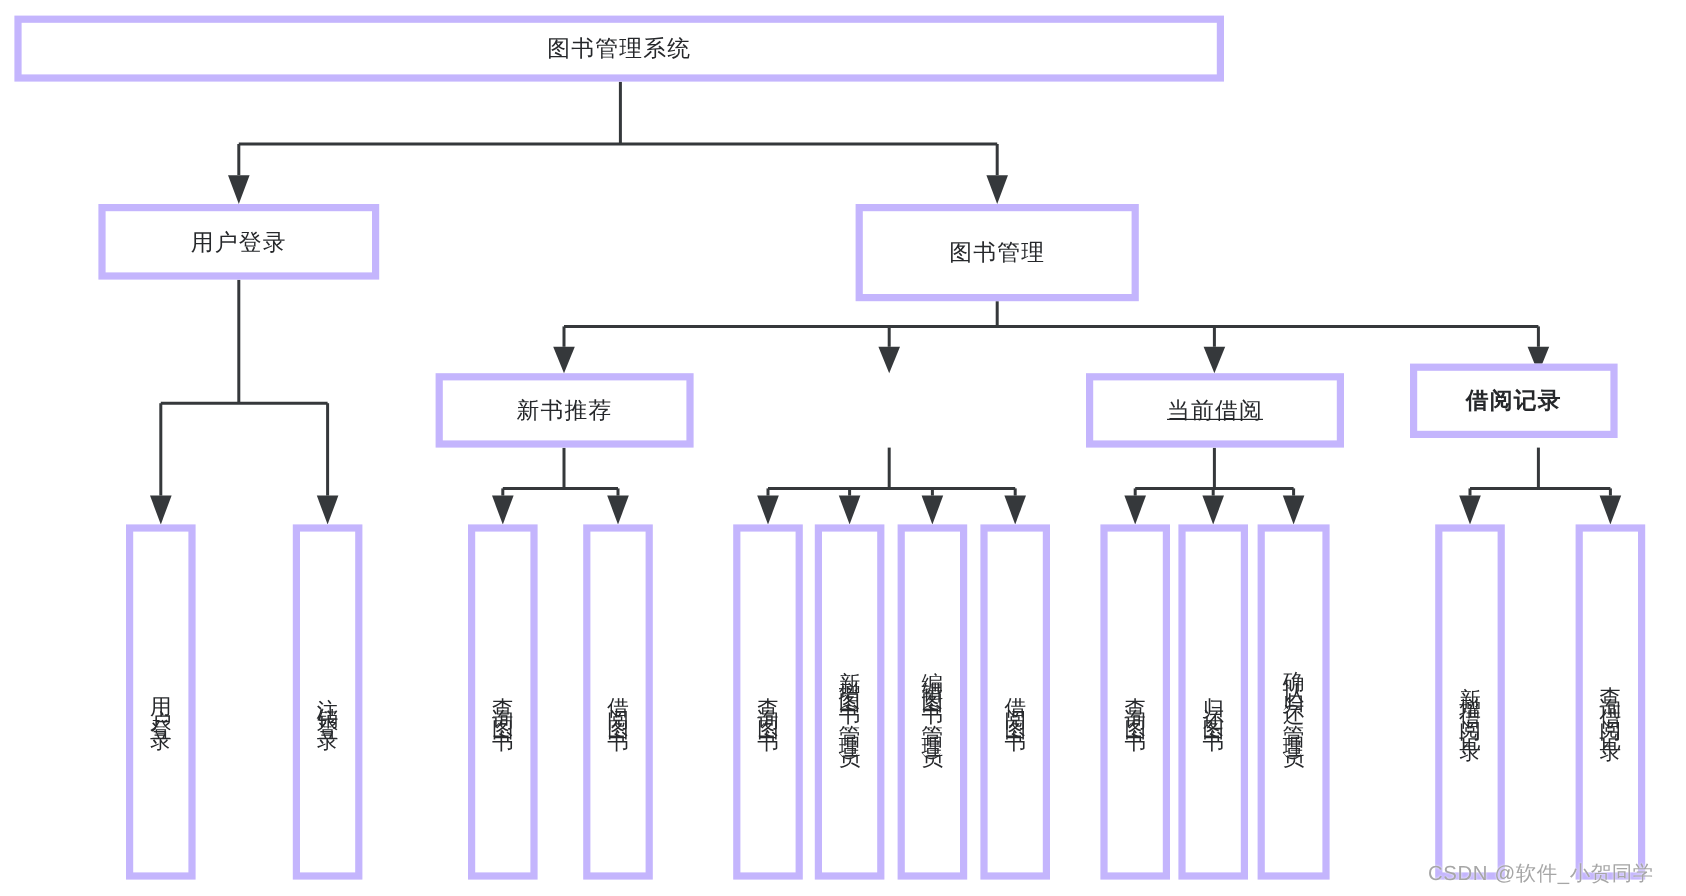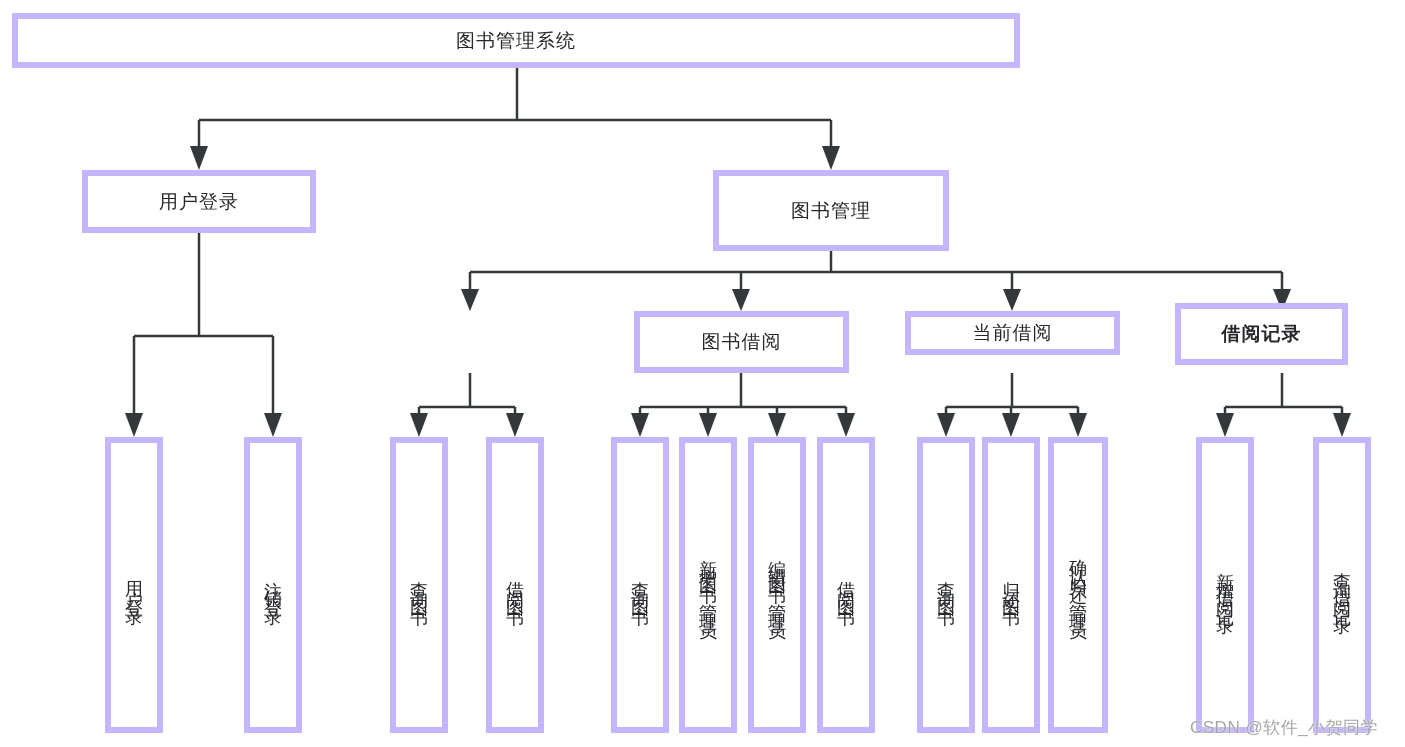--- a/index.html
+++ b/index.html
@@ -36,21 +36,21 @@
     letter-spacing:0.5px;
     text-shadow:0 0 2px #ffffff;
     white-space:nowrap;
   }
   
   #n-root{left:12px;top:13px;width:1008px;height:55px;}
   #n-login{left:82px;top:170px;width:234px;height:63px;}
   #n-mgmt{left:713px;top:170px;width:236px;height:81px;}
   #n-newbook{left:363px;top:311px;width:215px;height:62px;}
   #n-borrow{left:634px;top:311px;width:215px;height:62px;}
-  #n-current{left:905px;top:311px;width:215px;height:44px;}
+  #n-current{left:905px;top:311px;width:215px;height:62px;text-decoration:underline;}
   #n-records{left:1175px;top:303px;width:173px;height:62px;font-weight:bold;}
   .leaf{top:437px;width:58px;height:296px;}
   #l-a1{left:105px;} #l-a2{left:244px;}
   #l-b1{left:390px;} #l-b2{left:486px;}
   #l-c1{left:611px;} #l-c2{left:679px;} #l-c3{left:748px;} #l-c4{left:817px;}
   #l-d1{left:917px;} #l-d2{left:982px;} #l-d3{left:1048px;width:60px;}
   #l-e1{left:1196px;} #l-e2{left:1313px;}
   .watermark{left:1190px;top:716px;}
 </style>
 </head>
@@ -128,22 +128,22 @@
     <span>图书管理系统</span>
   </div>
 
   <div id="n-login" class="box h">
     <span>用户登录</span>
   </div>
   <div id="n-mgmt" class="box h">
     <span>图书管理</span>
   </div>
 
-  <div id="n-borrow" class="box h">
-    <span>图书借阅</span>
+  <div id="n-newbook" class="box h">
+    <span>新书推荐</span>
   </div>
   <div id="n-current" class="box h">
     <span>当前借阅</span>
   </div>
   <div id="n-records" class="box h">
     <span>借阅记录</span>
   </div>
 
   <div id="l-a1" class="box v leaf">
     <span>用户登录</span>

